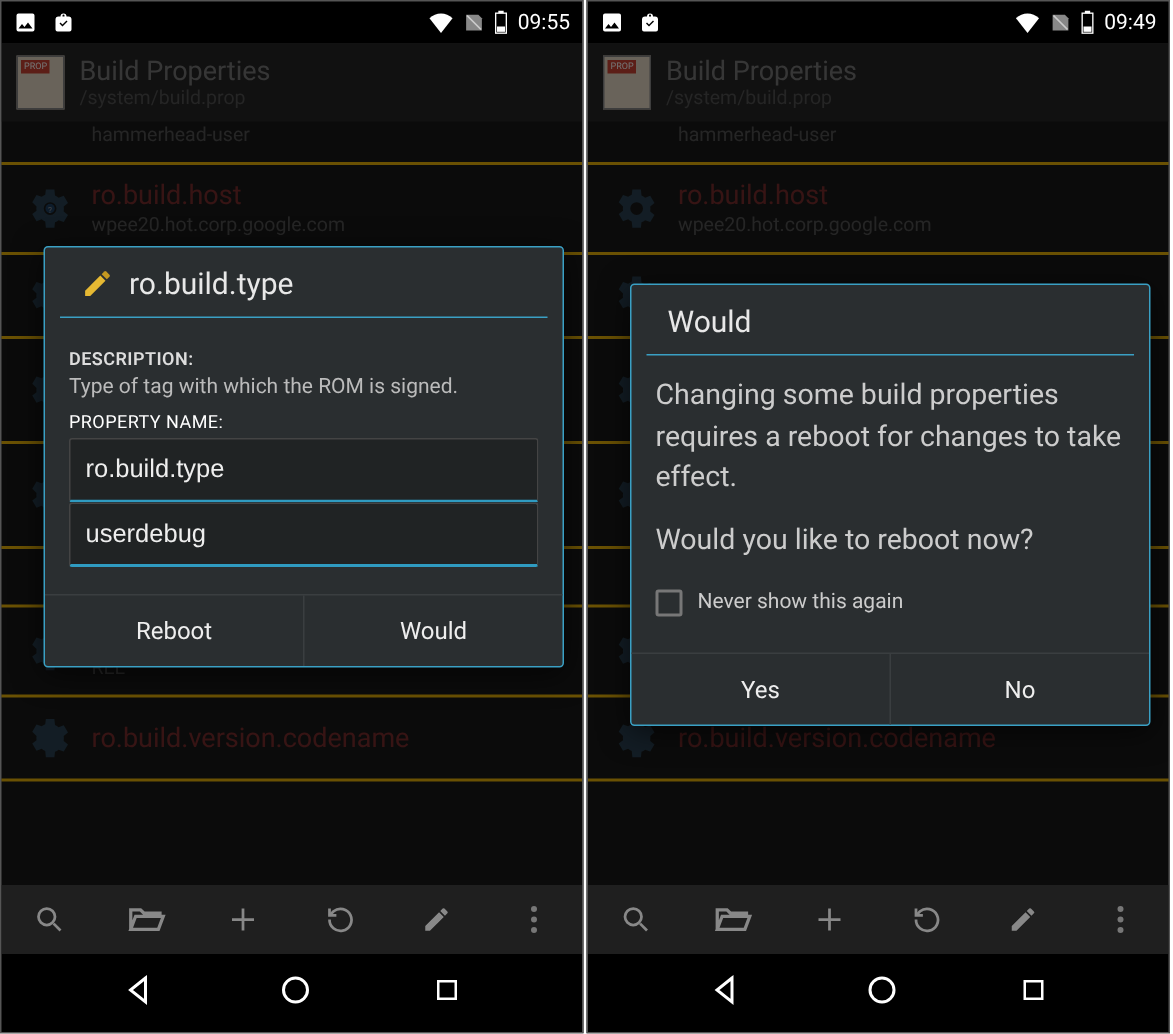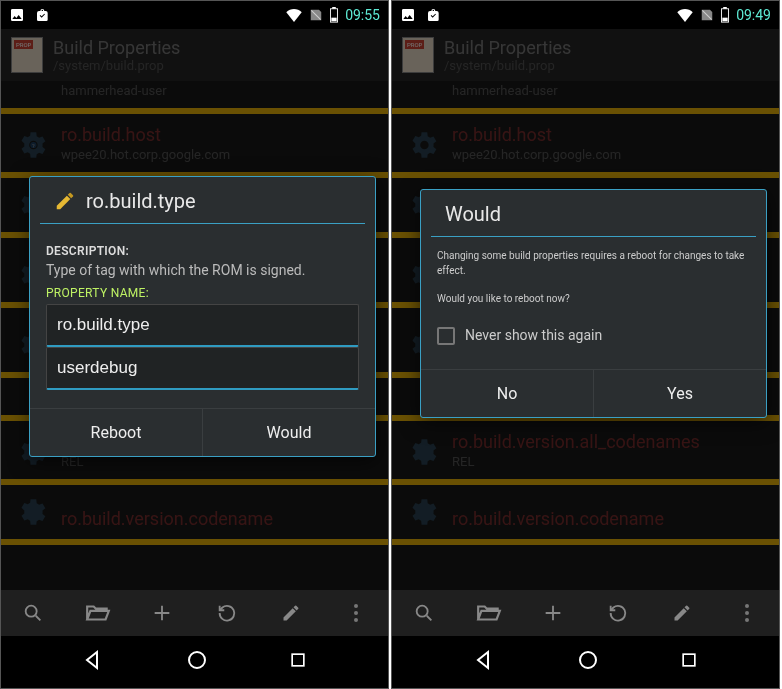--- a/index.html
+++ b/index.html
@@ -20,21 +20,21 @@
     overflow: hidden;
     border: 1px solid #555;
   }
   
   .status-bar {
     height: 28px;
     background: #000;
     display: flex;
     align-items: center;
     padding: 0 8px;
-    color: #5eead4;
+    color: #ffffff;
     font-size: 14px;
   }
   .status-left { display: flex; gap: 8px; align-items: center; }
   .status-right { margin-left: auto; display: flex; gap: 6px; align-items: center; }
   .status-right svg, .status-left svg { display: block; }
   
   .app-header {
     background: #262626;
     padding: 8px 10px;
     display: flex;
@@ -56,24 +56,24 @@
     color: #fff;
     padding: 1px 2px;
   }
   .header-text { color: #aaa; }
   .header-title { font-size: 18px; color: #ddd; }
   .header-sub { font-size: 13px; color: #888; }
   
   .list { position: relative; }
   .list-item {
     display: flex;
-    align-items: flex-end;
+    align-items: center;
     gap: 12px;
     padding: 10px 14px;
-    border-bottom: 6px solid #eab308;
+    border-bottom: 2px solid #eab308;
   }
   .gear-icon {
     width: 34px; height: 34px;
     display: flex; align-items: center; justify-content: center;
   }
   .item-text { color: #ddd; }
   .item-title { font-size: 18px; color: #ef4444; }
   .item-sub { font-size: 13px; color: #999; margin-top: 2px; }
   .list.dimmed .item-title, .list.dimmed .item-sub,
   .dimmed .header-title, .dimmed .header-sub { opacity: .45; }
@@ -89,31 +89,31 @@
   .dialog {
     position: absolute;
     left: 28px; right: 12px;
     background: #2a2e30;
     border: 1px solid #3aa0c4;
     border-radius: 3px;
     box-shadow: 0 4px 20px rgba(0,0,0,.6);
     padding: 0;
     color: #ddd;
   }
-  .dialog.d1 { top: 175px; }
+  .dialog.d1 { top: 163px; }
   .dialog.d2 { top: 188px; }
   .dlg-head {
     display: flex; align-items: center; gap: 10px;
     padding: 12px 14px 10px;
     border-bottom: 1px solid #3aa0c4;
     margin: 0 10px;
   }
   .dlg-title { font-size: 20px; color: #e8e8e8; font-weight: 400; }
   .dlg-body { padding: 12px 16px 8px; font-size: 14px; color: #ccc; }
-  .lbl { font-size: 12px; color: #bef264; letter-spacing: .3px; margin: 8px 0 4px; text-transform: uppercase; }
+  .lbl { font-size: 12px; color: #ffffff; letter-spacing: .3px; margin: 8px 0 4px; text-transform: uppercase; }
   .desc-lbl { font-weight: 600; color: #ddd; }
   .desc-txt { font-size: 14px; color: #bbb; margin-bottom: 6px; }
   .input {
     width: 100%;
     background: #202324;
     border: 1px solid #444;
     color: #eee;
     font-size: 17px;
     padding: 10px 10px;
     border-radius: 2px;
@@ -126,21 +126,21 @@
   }
   .dlg-btn {
     flex: 1;
     text-align: center;
     padding: 14px 0;
     font-size: 16px;
     color: #eee;
     cursor: pointer;
   }
   .dlg-btn + .dlg-btn { border-left: 1px solid #3a3e40; }
-  .para { font-size: 10px; line-height: 1.45; color: #ccc; margin-bottom: 14px; }
+  .para { font-size: 19px; line-height: 1.45; color: #ccc; margin-bottom: 14px; }
   .check-row { display: flex; align-items: flex-start; gap: 10px; padding: 6px 0 6px; }
   .checkbox {
     width: 18px; height: 18px; border: 2px solid #777; border-radius: 2px;
   }
   
   .toolbar {
     position: absolute;
     bottom: 52px;
     left: 0; right: 0;
     height: 46px;
@@ -466,22 +466,22 @@
     </div>
     <div class="dlg-body">
       <div class="para">Changing some build properties requires a reboot for changes to take effect.</div>
       <div class="para">Would you like to reboot now?</div>
       <div class="check-row">
         <div class="checkbox"></div>
         <div>Never show this again</div>
       </div>
     </div>
     <div class="dlg-actions">
+      <div class="dlg-btn">Yes</div>
       <div class="dlg-btn">No</div>
-      <div class="dlg-btn">Yes</div>
     </div>
   </div>
 
   <div class="toolbar">
     <div class="tb-btn">
         <svg width="22" height="22" viewBox="0 0 24 24" fill="none" stroke="#888" stroke-width="2">
           <circle cx="10" cy="10" r="6"></circle>
           <path d="M20 20l-5-5"></path>
         </svg>
       </div>

